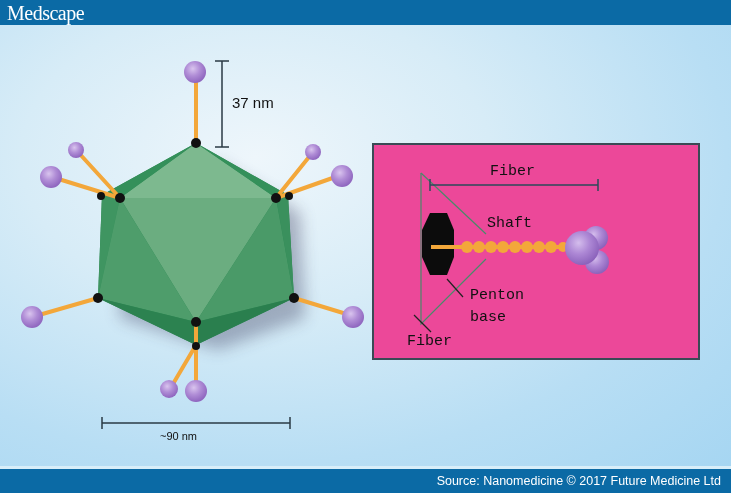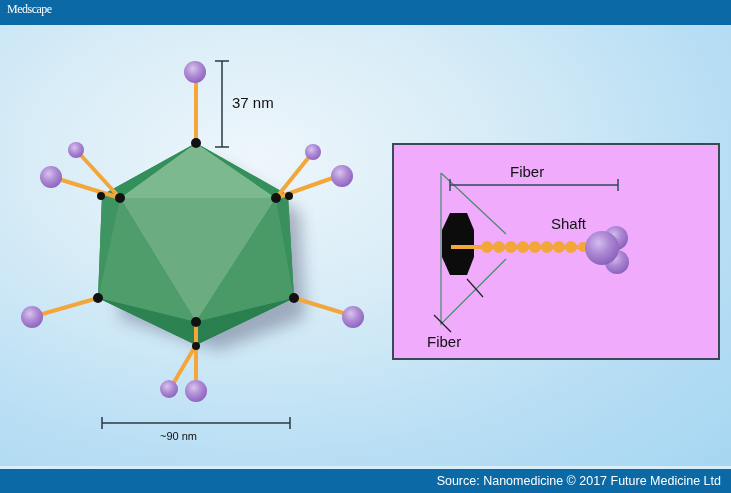--- a/index.html
+++ b/index.html
@@ -1,24 +1,24 @@
 <!DOCTYPE html>
 <html><head>
 <meta charset="utf-8">
 <style>
   html,body{margin:0;padding:0;}
   body{width:731px;height:493px;position:relative;overflow:hidden;font-family:"Liberation Sans",sans-serif;background:#0b6aa5;}
   .topbar{position:absolute;left:0;top:0;width:731px;height:25px;background:#0b6aa5;}
-  .brand{position:absolute;left:7px;top:2px;color:#fff;font-family:"Liberation Serif",serif;font-size:12px;letter-spacing:-0.5px;}
+  .brand{position:absolute;left:7px;top:2px;color:#fff;font-family:"Liberation Serif",serif;font-size:20px;letter-spacing:-0.5px;}
   .scene{position:absolute;left:0;top:25px;width:731px;height:441px;
     background:radial-gradient(ellipse at 35% 30%, #eef6fb 0%, #d7ecf7 35%, #b8def4 70%, #a6d6f2 100%);}
   .divider{position:absolute;left:0;top:466px;width:731px;height:3px;background:#d8eef9;}
   .footer{position:absolute;left:0;top:469px;width:731px;height:24px;background:#0b6aa5;}
   .source{position:absolute;right:10px;top:5px;color:#fff;font-size:12.5px;}
-  .inset{position:absolute;left:392px;top:143px;width:328px;height:217px;background:#f0abfc;border:2px solid #3a4a55;box-sizing:border-box;}
+  .inset{position:absolute;left:372px;top:143px;width:328px;height:217px;background:#ec4899;border:2px solid #3a4a55;box-sizing:border-box;font-family:Liberation Mono, monospace;}
 </style>
 </head>
 <body>
 
 <div class="topbar">
   <span class="brand">Medscape</span>
 </div>
 
 <div class="scene">
   <svg width="731" height="441" viewBox="0 25 731 441">
@@ -141,20 +141,24 @@
       <circle cx="222" cy="93" r="12"></circle>
       <circle cx="223" cy="117" r="12"></circle>
       <circle cx="208" cy="103" r="17"></circle>
     </g>
 
     <line x1="73" y1="134" x2="89" y2="152" stroke="#222" stroke-width="1.2"></line>
     <line x1="40" y1="170" x2="57" y2="187" stroke="#222" stroke-width="1.2"></line>
   </svg>
 
   <div style="position:absolute;left:116px;top:18px;font-size:15px;color:#111;">Fiber</div>
-  <div style="position:absolute;left:113px;top:70px;font-size:15px;color:#111;margin-left:44px;">Shaft</div>
+  <div style="position:absolute;left:113px;top:70px;font-size:15px;color:#111;">Shaft</div>
+  <div style="position:absolute;left:96px;top:140px;font-size:15px;color:#111;line-height:22px;">
+    <div>Penton</div>
+    <div>base</div>
+  </div>
   <div style="position:absolute;left:33px;top:188px;font-size:15px;color:#111;">Fiber</div>
 </div>
 
 <div class="divider"></div>
 <div class="footer">
   <span class="source">Source: Nanomedicine © 2017 Future Medicine Ltd</span>
 </div>
 
 </body></html>

